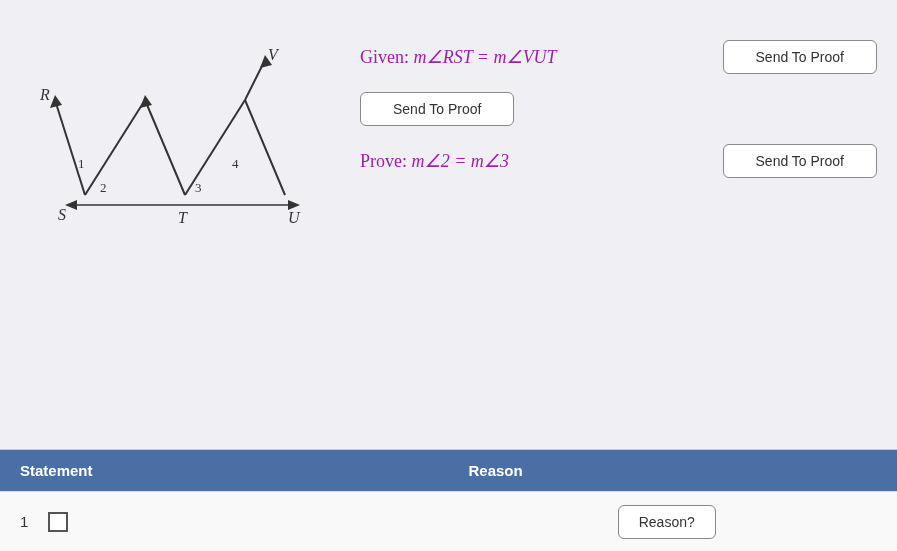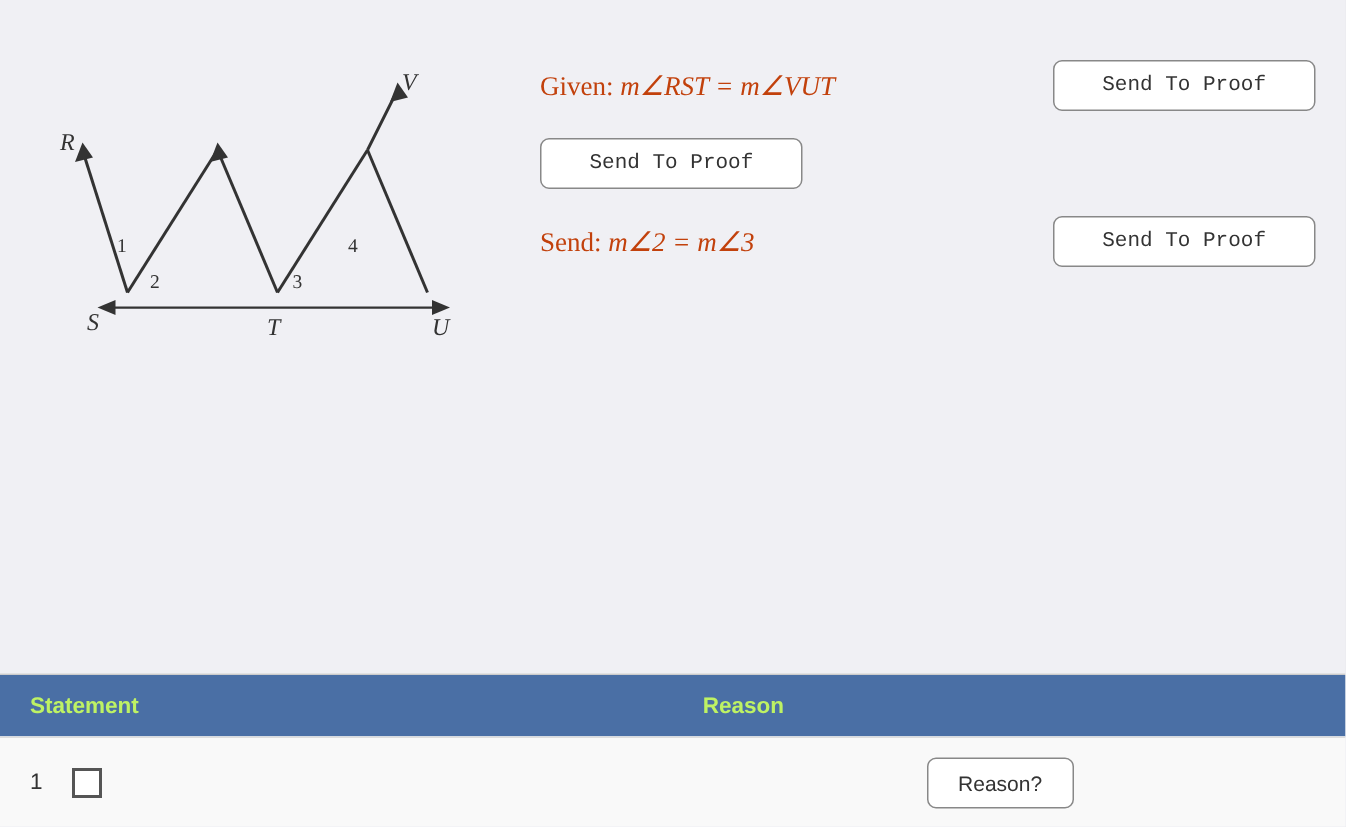--- a/index.html
+++ b/index.html
@@ -49,54 +49,54 @@
 
     .given-row {
       display: flex;
       align-items: center;
       justify-content: space-between;
       gap: 16px;
     }
 
     .math-text {
       font-size: 18px;
-      color: #c2410c;
+      color: #a21caf;
       font-style: italic;
       white-space: nowrap;
     }
 
     .math-text .label {
       font-style: normal;
       font-weight: normal;
     }
 
     .send-proof-btn {
       border: 1.5px solid #888;
       background: white;
       border-radius: 6px;
       padding: 8px 32px;
       font-size: 14px;
-      font-family: Liberation Mono, monospace;
+      font-family: Liberation Sans, sans-serif;
       color: #333;
       cursor: pointer;
       white-space: nowrap;
       min-width: 130px;
       text-align: center;
     }
 
     
     .table-area {
       background: white;
       border-top: 1px solid #ccc;
     }
 
     .table-header {
       display: flex;
       background: #4a6fa5;
-      color: #bef264;
+      color: #ffffff;
       font-family: Arial, sans-serif;
       font-weight: bold;
       font-size: 15px;
     }
 
     .th-statement {
       flex: 1;
       padding: 12px 20px;
     }
 
@@ -216,21 +216,21 @@
       </div>
       <button class="send-proof-btn">Send To Proof</button>
     </div>
 
     <div class="given-row">
       <button class="send-proof-btn">Send To Proof</button>
     </div>
 
     <div class="given-row">
       <div class="math-text">
-        <span class="label">Send: </span><em>m</em>∠2 = <em>m</em>∠3
+        <span class="label">Prove: </span><em>m</em>∠2 = <em>m</em>∠3
       </div>
       <button class="send-proof-btn">Send To Proof</button>
     </div>
   </div>
 </div>
 
 <div class="table-area">
   <div class="table-header">
     <div class="th-statement">Statement</div>
     <div class="th-reason">Reason</div>

